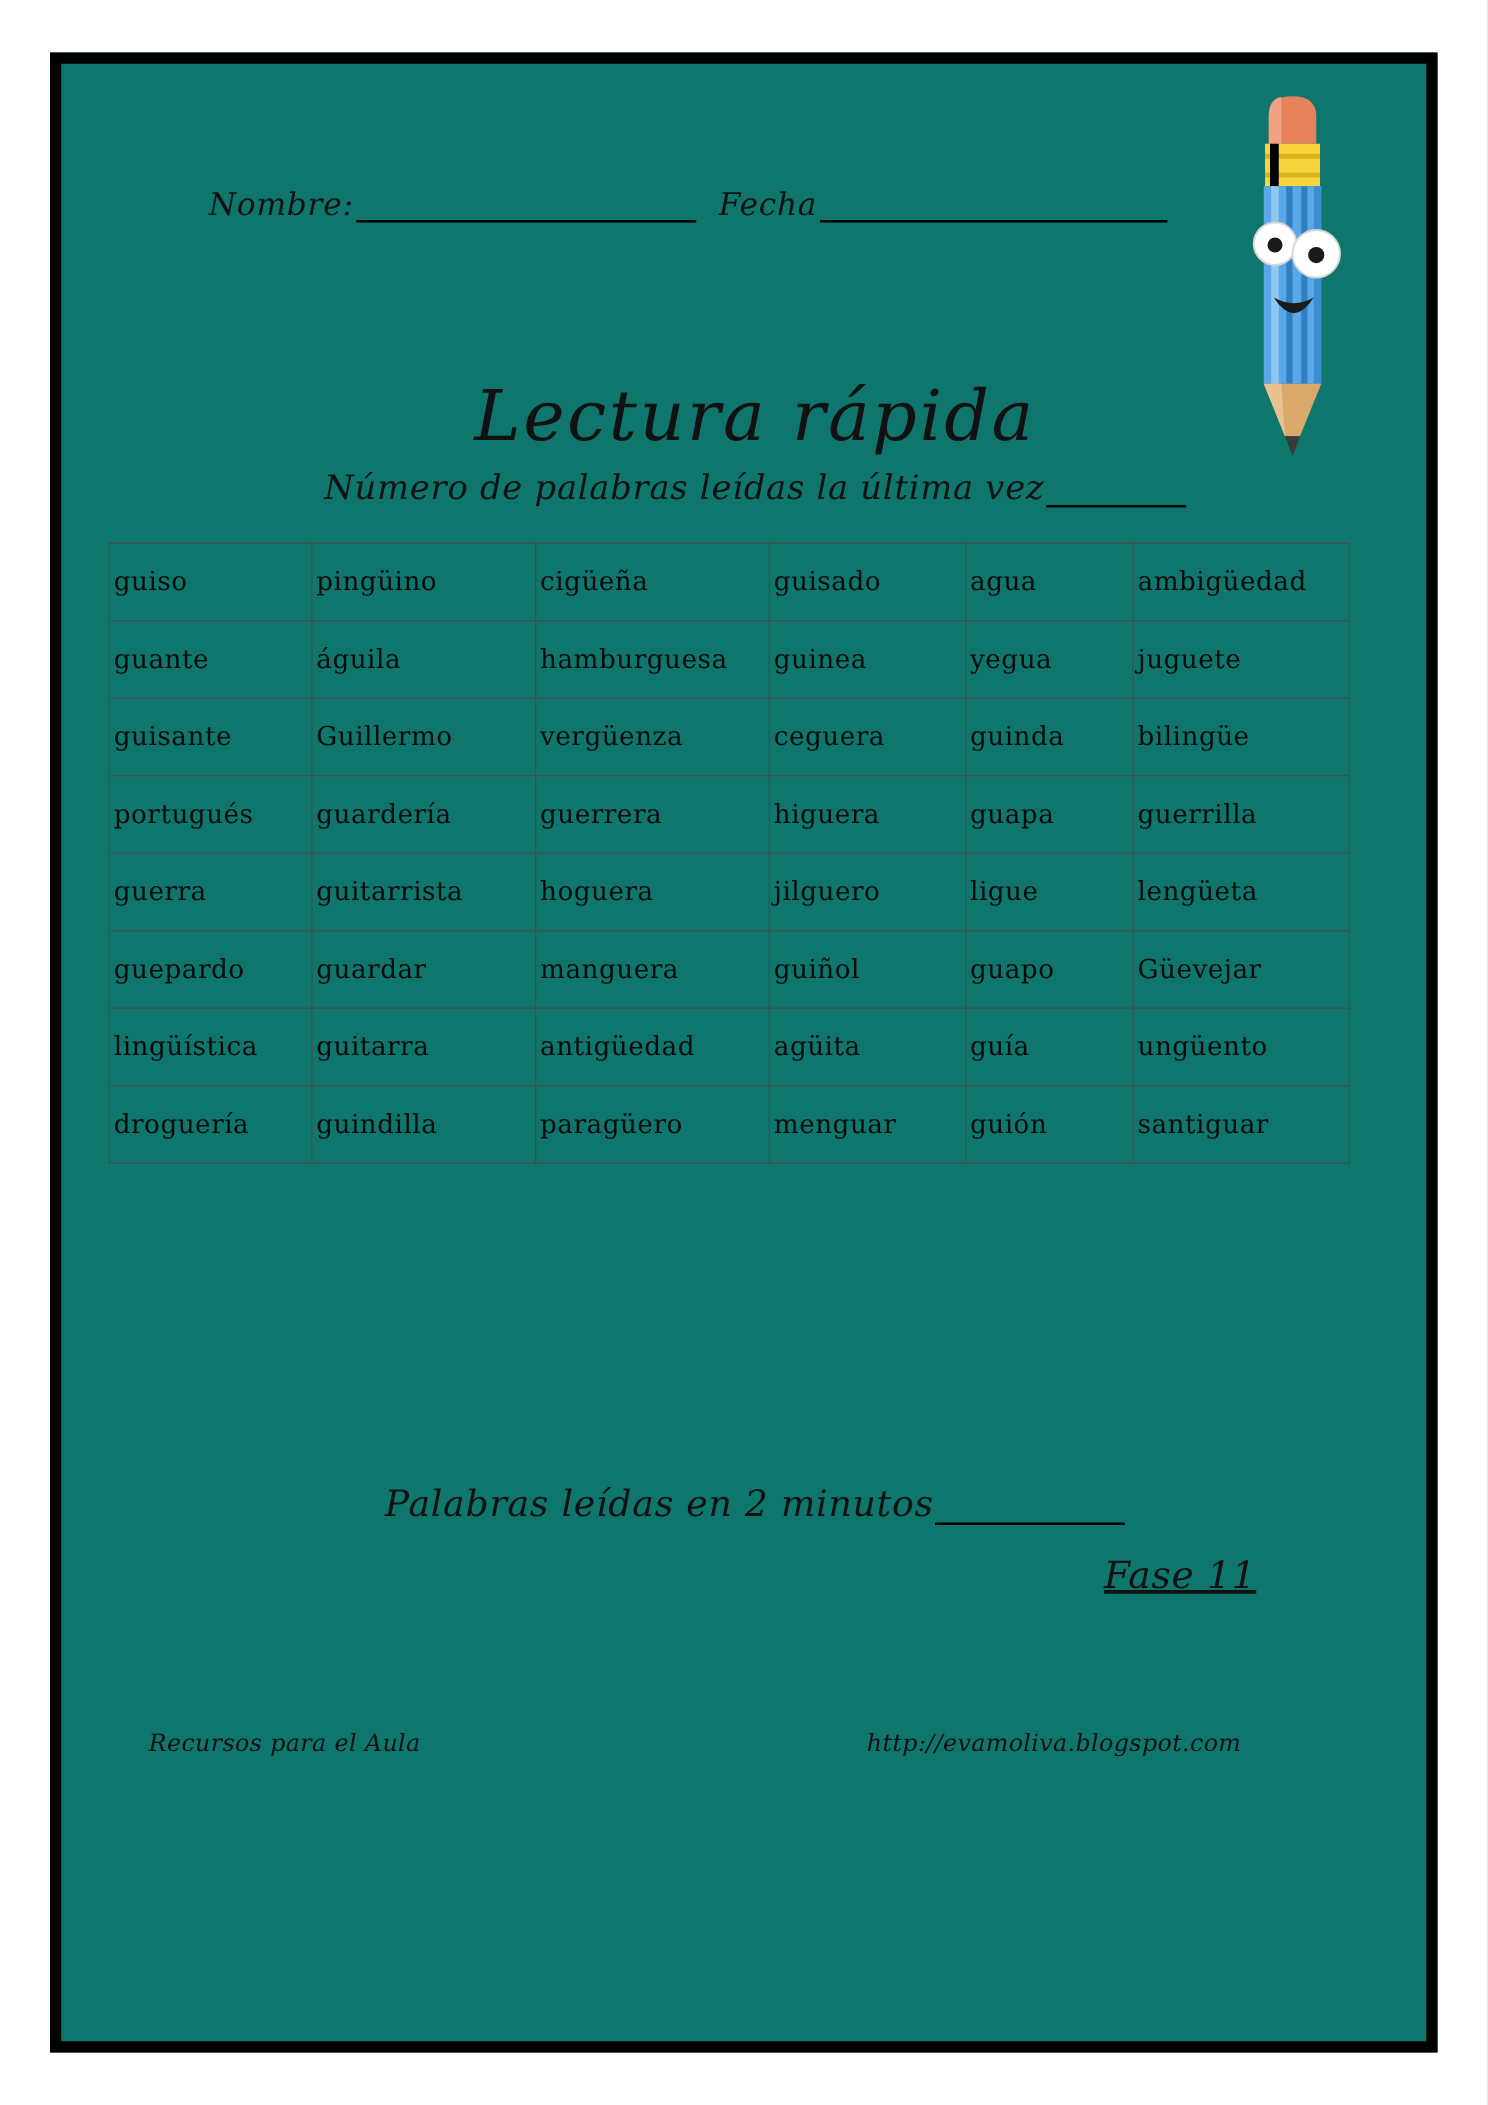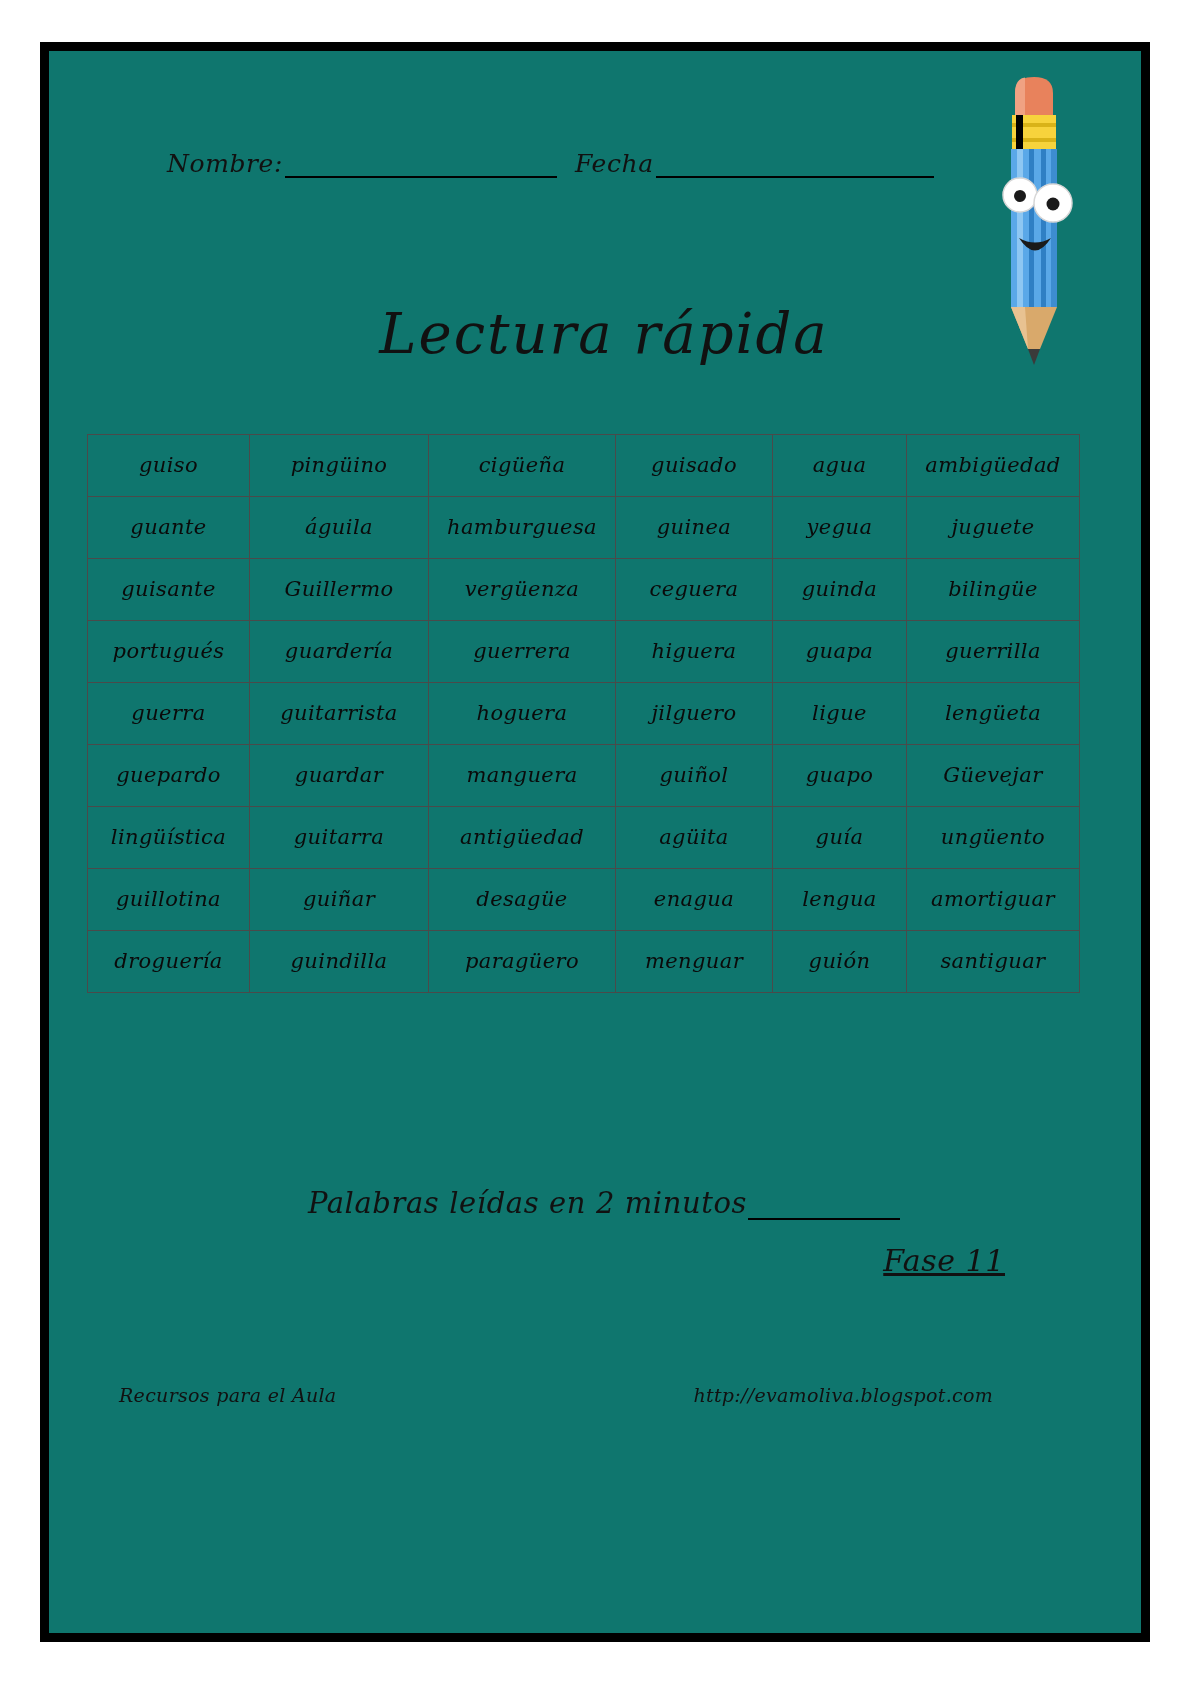--- a/index.html
+++ b/index.html
@@ -95,24 +95,22 @@
     position: absolute;
     left: 38px;
     top: 383px;
     width: 950px;
     border-collapse: collapse;
     table-layout: fixed;
   }
   .word-table td {
     border: 1px solid #4a4a4a;
     height: 57px;
-    text-align: center;
     vertical-align: middle;
     font-family: "DejaVu Serif", serif;
-    font-style: italic;
     font-size: 21px;
     letter-spacing: 0.4px;
     padding: 2px 3px;
     line-height: 1.1;
     color: #0a0a0a;
     white-space: nowrap;
     overflow: hidden;
   }
   .col-0 { width: 155px; }
   .col-1 { width: 172px; }
@@ -177,20 +175,24 @@
 
     <div class="header-line">
       <span class="hand field-label">Nombre:</span>
       <span class="rule rule-nombre"></span>
       <span class="hand field-label">Fecha</span>
       <span class="rule rule-fecha"></span>
     </div>
 
     <div class="hand title">Lectura rápida</div>
 
+    <div class="subtitle-wrap">
+      <span class="hand">Número de palabras leídas la última vez</span>
+      <span class="subtitle-rule"></span>
+    </div>
 
     <table class="word-table">
       <tbody>
         <tr>
           <td class="col-0">guiso</td>
           <td class="col-1">pingüino</td>
           <td class="col-2">cigüeña</td>
           <td class="col-3">guisado</td>
           <td class="col-4">agua</td>
           <td class="col-5">ambigüedad</td>
@@ -237,28 +239,20 @@
         </tr>
         <tr>
           <td class="col-0">lingüística</td>
           <td class="col-1">guitarra</td>
           <td class="col-2">antigüedad</td>
           <td class="col-3">agüita</td>
           <td class="col-4">guía</td>
           <td class="col-5">ungüento</td>
         </tr>
         <tr>
-          <td class="col-0">guillotina</td>
-          <td class="col-1">guiñar</td>
-          <td class="col-2">desagüe</td>
-          <td class="col-3">enagua</td>
-          <td class="col-4">lengua</td>
-          <td class="col-5">amortiguar</td>
-        </tr>
-        <tr>
           <td class="col-0">droguería</td>
           <td class="col-1">guindilla</td>
           <td class="col-2">paragüero</td>
           <td class="col-3">menguar</td>
           <td class="col-4">guión</td>
           <td class="col-5">santiguar</td>
         </tr>
       </tbody>
     </table>
 

